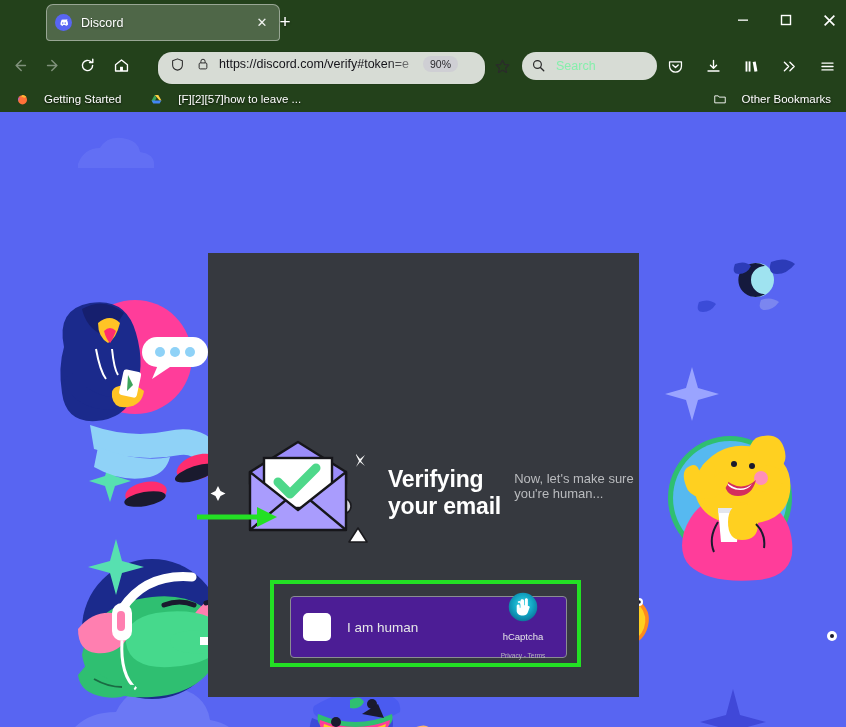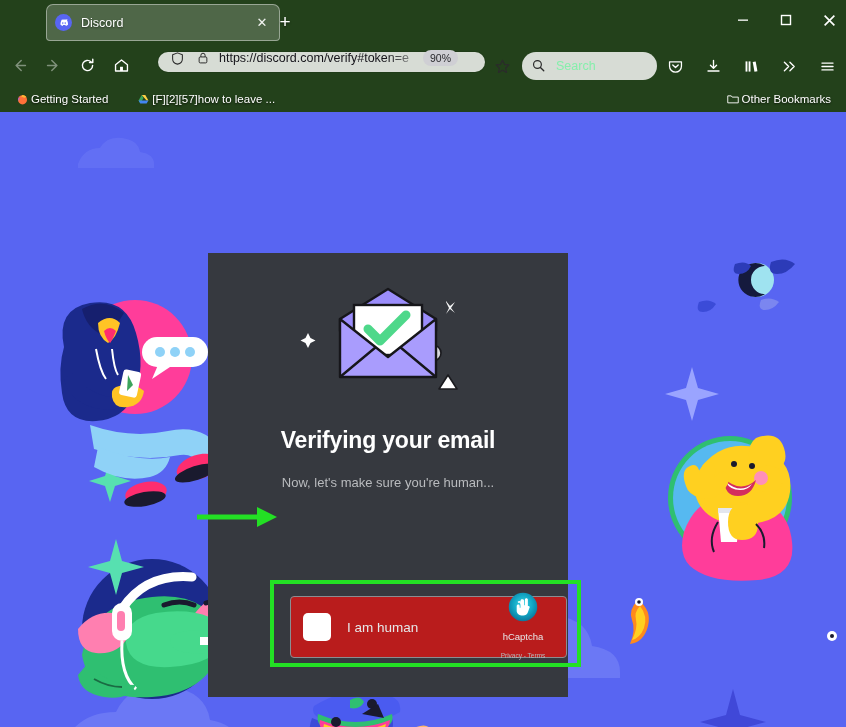--- a/index.html
+++ b/index.html
@@ -100,21 +100,21 @@
     display: flex; align-items: center;
   }
   .navbtn {
     width: 30px; height: 30px; margin-left: 4px;
     display: flex; align-items: center; justify-content: center;
     color: #ffffff;
   }
   .navbtn.dim { opacity: .42; }
   .urlbar {
     position: absolute; left: 158px; top: 7px;
-    width: 327px; height: 20px; border-radius: 14px;
+    width: 327px; height: 32px; border-radius: 14px;
     background: rgba(255,255,255,0.82);
     display: flex; align-items: center; padding: 0 6px 8px 10px;
     box-shadow: 0 0 0 1px rgba(0,0,0,.07);
   }
   .urlbar .ico { width: 18px; height: 18px; flex: 0 0 auto; color: #2b2b2b;
                  display:flex; align-items:center; justify-content:center; }
   .url-text {
     flex: 1 1 auto; font-size: 12.5px; color: #15141a;
     white-space: nowrap; overflow: hidden; margin-left: 7px;
     -webkit-mask-image: linear-gradient(to right, #000 82%, rgba(0,0,0,.15) 100%);
@@ -143,64 +143,64 @@
     display: flex; align-items: center; gap: 8px;
   }
   .navright .navbtn { margin-left: 0; }
 
   
   .bookmarks {
     position: absolute; top: 86px; left: 0; width: 846px; height: 26px;
     display: flex; align-items: center; padding: 0 8px;
   }
   .bm {
-    display: flex; align-items: center; gap: 2px;
+    display: flex; align-items: center; gap: 15px;
     padding: 2px 7px; color: #ffffff; font-size: 11.5px;
     text-shadow: 0 1px 2px rgba(0,0,0,.7);
     white-space: nowrap;
   }
   .bm-spacer { flex: 1 1 auto; }
   .bm-ico { width: 14px; height: 14px; flex: 0 0 auto; display: flex; align-items: center; justify-content: center; }
 
   
   .page {
     position: absolute; top: 112px; left: 0;
     width: 846px; height: 615px;
     background: #5865F2;
     overflow: hidden;
   }
   .page svg.scene { position: absolute; inset: 0; width: 846px; height: 615px; }
 
   
   .modal {
     position: absolute; left: 208px; top: 141px;
-    width: 360px; height: 444px;
+    width: 431px; height: 444px;
     background: #36393f;
-    display: flex; flex-direction: column; align-items: center;
+    display: flex; flex-direction: row; align-items: center;
   }
   .envelope-wrap { margin-top: 28px; width: 180px; height: 110px; position: relative; }
   .modal h1 {
     margin-top: 36px;
     font-size: 23px; font-weight: bold; color: #ffffff; letter-spacing: -0.2px;
   }
   .modal .sub {
     margin-top: 21px; font-size: 13px; color: #b9bbbe;
   }
   
   .hl-box {
     position: absolute; left: 62px; top: 327px;
     width: 311px; height: 87px;
     border: 4px solid #23e024;
   }
   .captcha {
     position: absolute; left: 16px; top: 12px;
     width: 277px; height: 62px;
     border: 1px solid #8a8d91;
     border-radius: 4px;
-    background: #b91c1c;
+    background: #4c1d95;
     display: flex; align-items: center; padding: 8px 12px;
   }
   .cb {
     width: 28px; height: 28px; border-radius: 5px;
     background: #ffffff; flex: 0 0 auto;
   }
   .cb-label { font-size: 13.5px; color: #e6e7e8; margin-left: 16px; flex: 1 1 auto; }
   .hc { width: 62px; flex: 0 0 auto; text-align: center; }
   .hc-logo { width: 30px; height: 30px; margin: 0 auto; }
   .hc-name { font-size: 9.5px; font-weight: normal; color: #e6e7e8; margin-top: 1px; }

